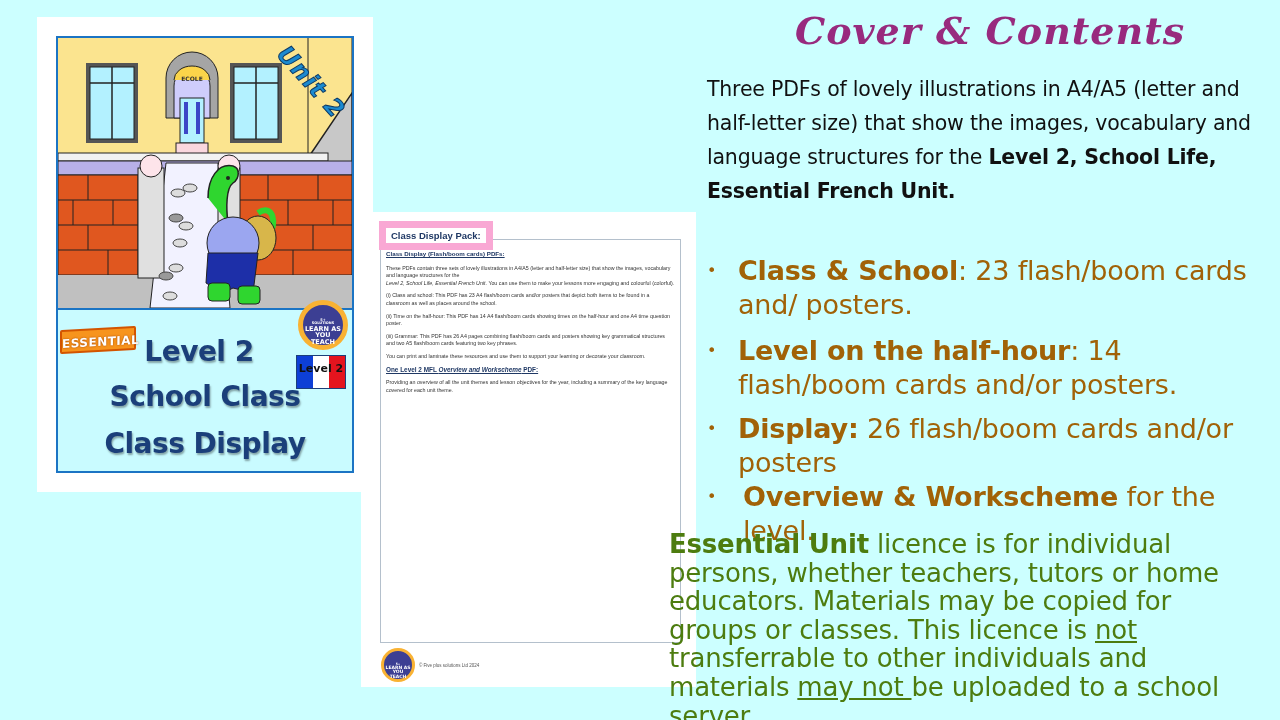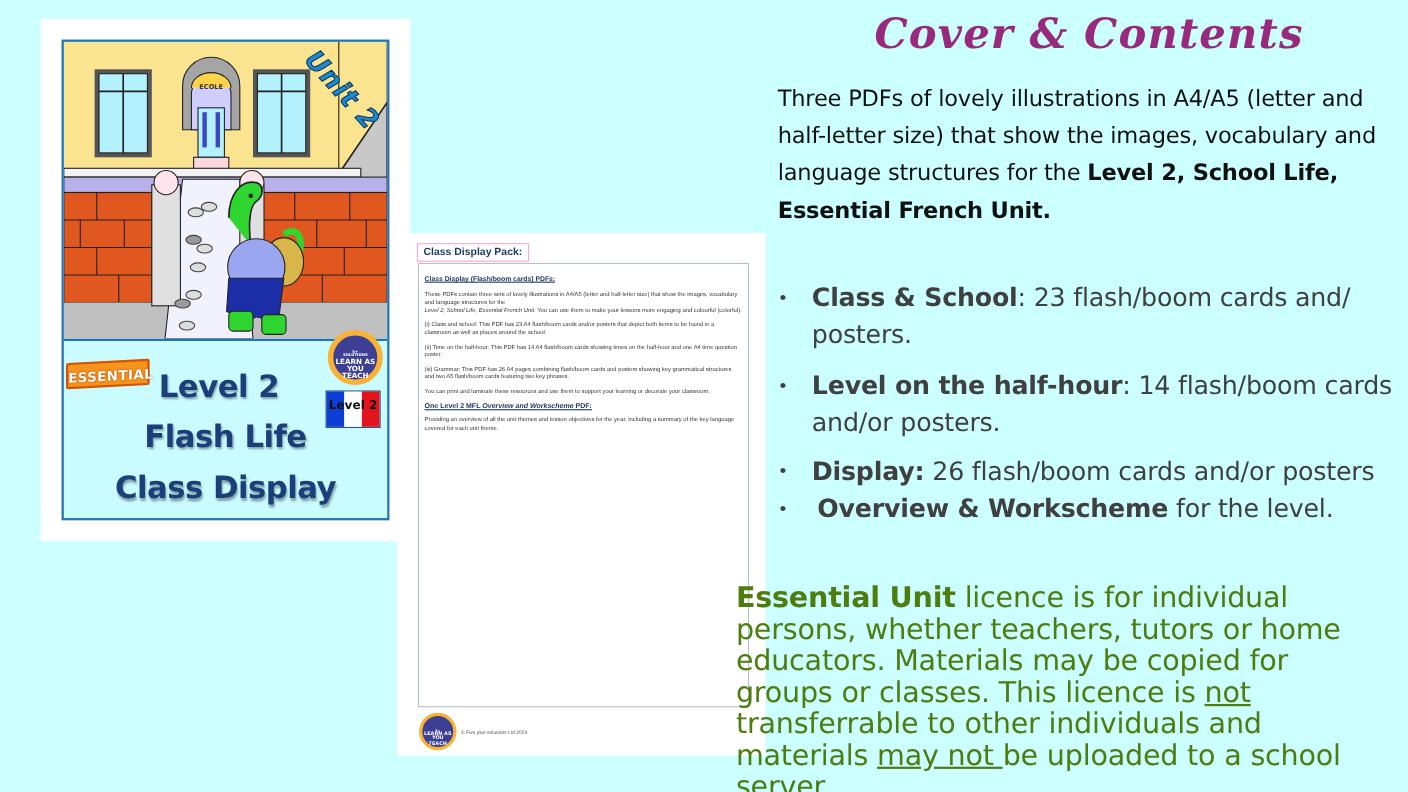--- a/index.html
+++ b/index.html
@@ -21,35 +21,35 @@
   .laty-logo { position: absolute; width: 48px; height: 48px; border-radius: 50%; background: #3c3f93; border: 5px solid #f9b233; color: #fff; text-align: center; font-weight: bold; display: flex; flex-direction: column; align-items: center; justify-content: flex-end; line-height: 1; }
   .cover-logo { left: 240px; top: 262px; width: 50px; height: 50px; font-size: 6.5px; }
   .cover-logo .small { font-size: 3.5px; }
   .flag { position: absolute; left: 238px; top: 317px; width: 50px; height: 34px; display: flex; border: 1px solid #1b3f7a; }
   .flag span { flex: 1; }
   .flag .b { background: #0d3fd6; } .flag .w { background: #fff; } .flag .r { background: #e4141e; }
   .flag-label { position: absolute; left: 238px; top: 324px; width: 50px; text-align: center; font-size: 11px; font-weight: bold; color: #111; font-family: "DejaVu Sans", sans-serif; }
 
   
   .doc { position: absolute; left: 361px; top: 212px; width: 335px; height: 475px; background: #ffffff; }
-  .doc-heading { position: absolute; left: 18px; top: 9px; padding: 2px 5px; border: 1px solid #f9a8d4; background: #fff; font-family: "Liberation Sans", sans-serif; font-weight: bold; font-size: 9.5px; color: #1f3864; z-index: 2; }
+  .doc-heading { position: absolute; left: 18px; top: 9px; padding: 2px 5px; border: 7px solid #f9a8d4; background: #fff; font-family: "Liberation Sans", sans-serif; font-weight: bold; font-size: 9.5px; color: #1f3864; z-index: 2; }
   .doc-box { position: absolute; left: 19px; top: 27px; width: 301px; height: 404px; border: 1px solid #b4c0cc; padding: 10px 5px; font-family: "Liberation Sans", sans-serif; font-size: 5.3px; line-height: 7.6px; color: #333; }
   .doc-box p { margin-bottom: 5px; }
   .doc-box .sub { font-weight: bold; text-decoration: underline; color: #1f3864; font-size: 6.2px; margin-bottom: 7px; }
   .doc-box .sub2 { font-weight: bold; text-decoration: underline; color: #1f3864; font-size: 6.4px; margin: 4px 0 6px; }
   .doc-box .sub2 i { font-style: italic; }
   .doc-footer { position: absolute; left: 20px; top: 436px; display: flex; align-items: center; }
   .doc-logo { position: relative; width: 34px; height: 34px; font-size: 4.5px; border-width: 3px; }
   .doc-copyright { font-family: "Liberation Sans", sans-serif; font-size: 4.5px; color: #555; margin-left: 4px; }
 
   
   .right-title { position: absolute; left: 700px; top: 8px; width: 580px; text-align: center; font-family: "DejaVu Serif", serif; font-style: italic; font-size: 38px; color: #982a7e; letter-spacing: 1px; }
   .intro { position: absolute; left: 707px; top: 72px; width: 560px; font-family: "DejaVu Sans", sans-serif; font-size: 20.5px; line-height: 34px; color: #111; letter-spacing: -0.2px;}
   .intro b { font-weight: bold; }
-  .bullets { position: absolute; left: 707px; top: 254px; width: 560px; font-family: "DejaVu Sans", sans-serif; font-size: 23px; color: #404040; list-style: none; letter-spacing: -0.2px;}
+  .bullets { position: absolute; left: 707px; top: 254px; width: 560px; font-family: "DejaVu Sans", sans-serif; font-size: 27px; color: #a16207; list-style: none; letter-spacing: -0.2px;}
   .bullets li { position: relative; padding-left: 31px; line-height: 34px; }
   .bullets li::before { content: "•"; position: absolute; left: 0; top: 0; font-size: 16px; }
   .b1 { margin-bottom: 12px; } .b2 { margin-bottom: 10px; } .b3 { margin-bottom: 0; }
   .b4 { padding-left: 36px !important; }
   .licence { position: absolute; left: 669px; top: 530px; width: 570px; font-family: "DejaVu Sans", sans-serif; font-size: 26px; line-height: 28.6px; color: #4d7c0f; letter-spacing: -0.2px;}
   .licence u { text-decoration: underline; }
 </style>
 </head>
 <body>
 
@@ -138,21 +138,21 @@
       <ellipse cx="175" cy="205" rx="26" ry="26" fill="#9ba6f0" stroke="#222"></ellipse>
       <path d="M150,215 L200,215 L195,255 L175,250 L165,255 L148,245 Z" fill="#1d2fa8" stroke="#222"></path>
       <rect x="150" y="245" width="22" height="18" rx="4" fill="#2fd62f" stroke="#222"></rect>
       <rect x="180" y="248" width="22" height="18" rx="4" fill="#2fd62f" stroke="#222"></rect>
     </svg>
   </div>
   <div class="unit-label">Unit 2</div>
   <div class="cover-bottom"></div>
   <div class="essential-badge">ESSENTIAL</div>
   <div class="cover-title ct1">Level 2</div>
-  <div class="cover-title ct2">Flash Life</div>
+  <div class="cover-title ct2">School Class</div>
   <div class="cover-title ct3">Class Display</div>
   <div class="laty-logo cover-logo">
     <span class="small">5+</span>
     <span class="small">SOLUTIONS</span>
     <span>LEARN AS</span>
     <span>YOU TEACH</span>
   </div>
   <div class="flag">
       <span class="b"></span>
       <span class="w"></span>

